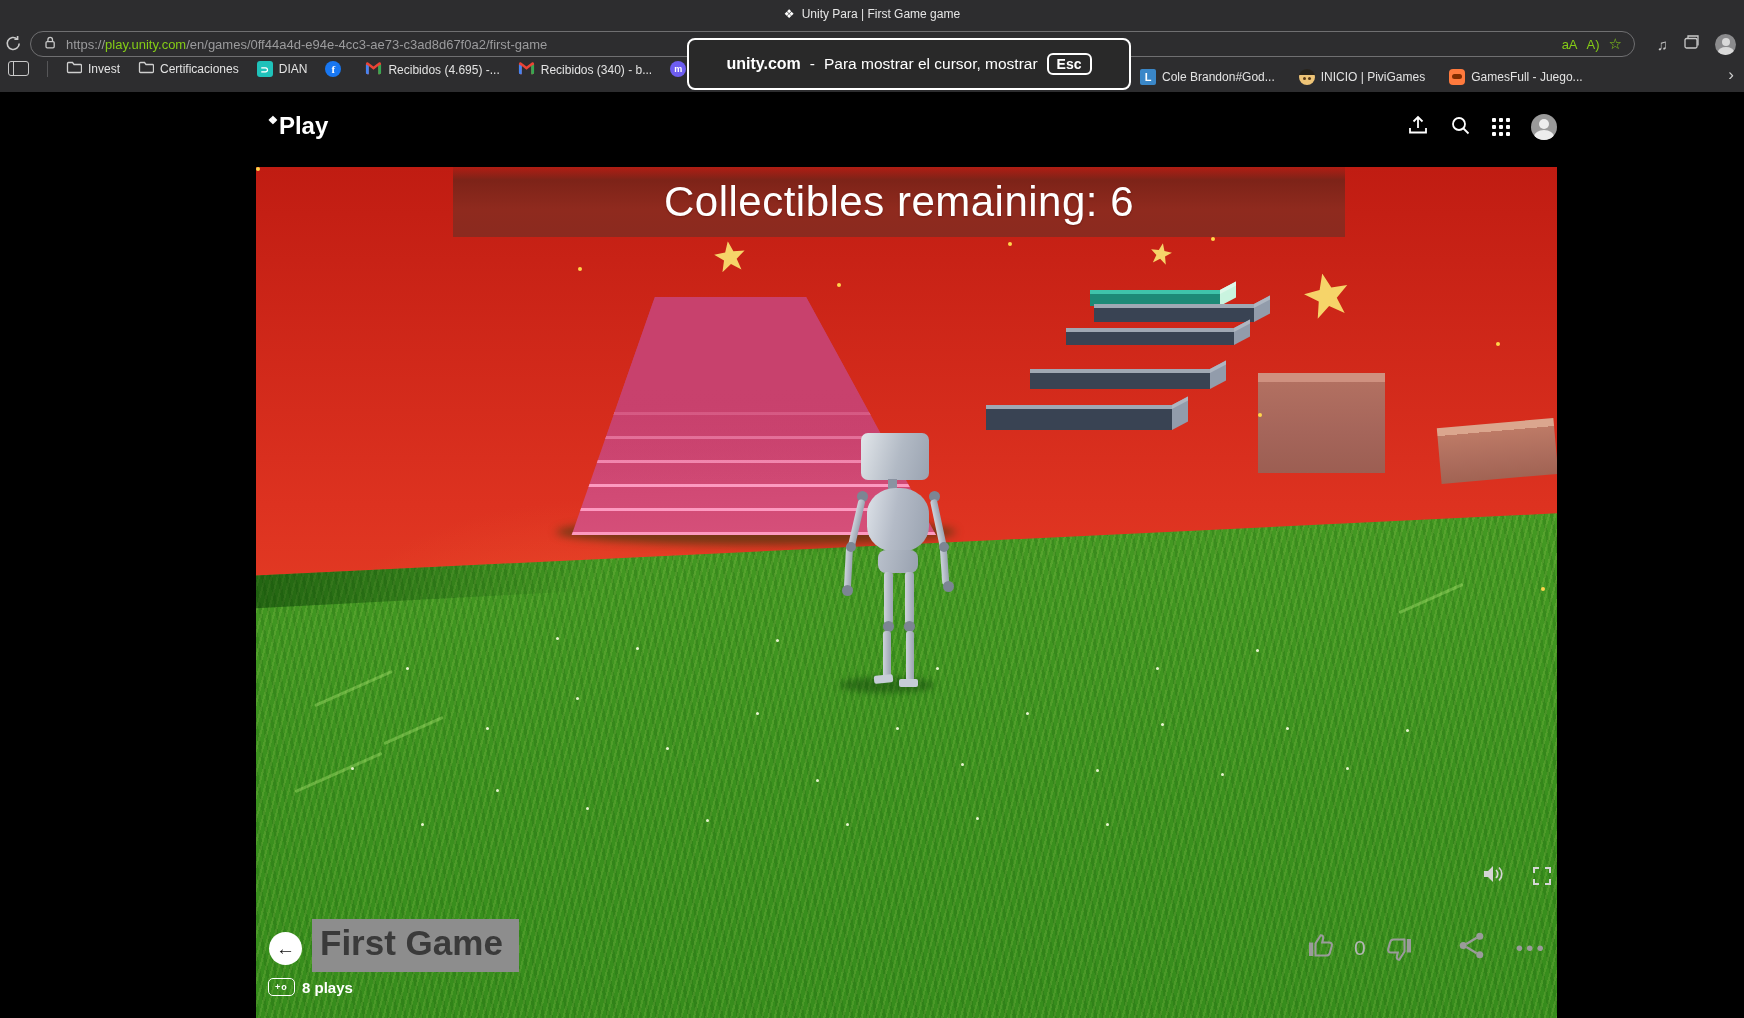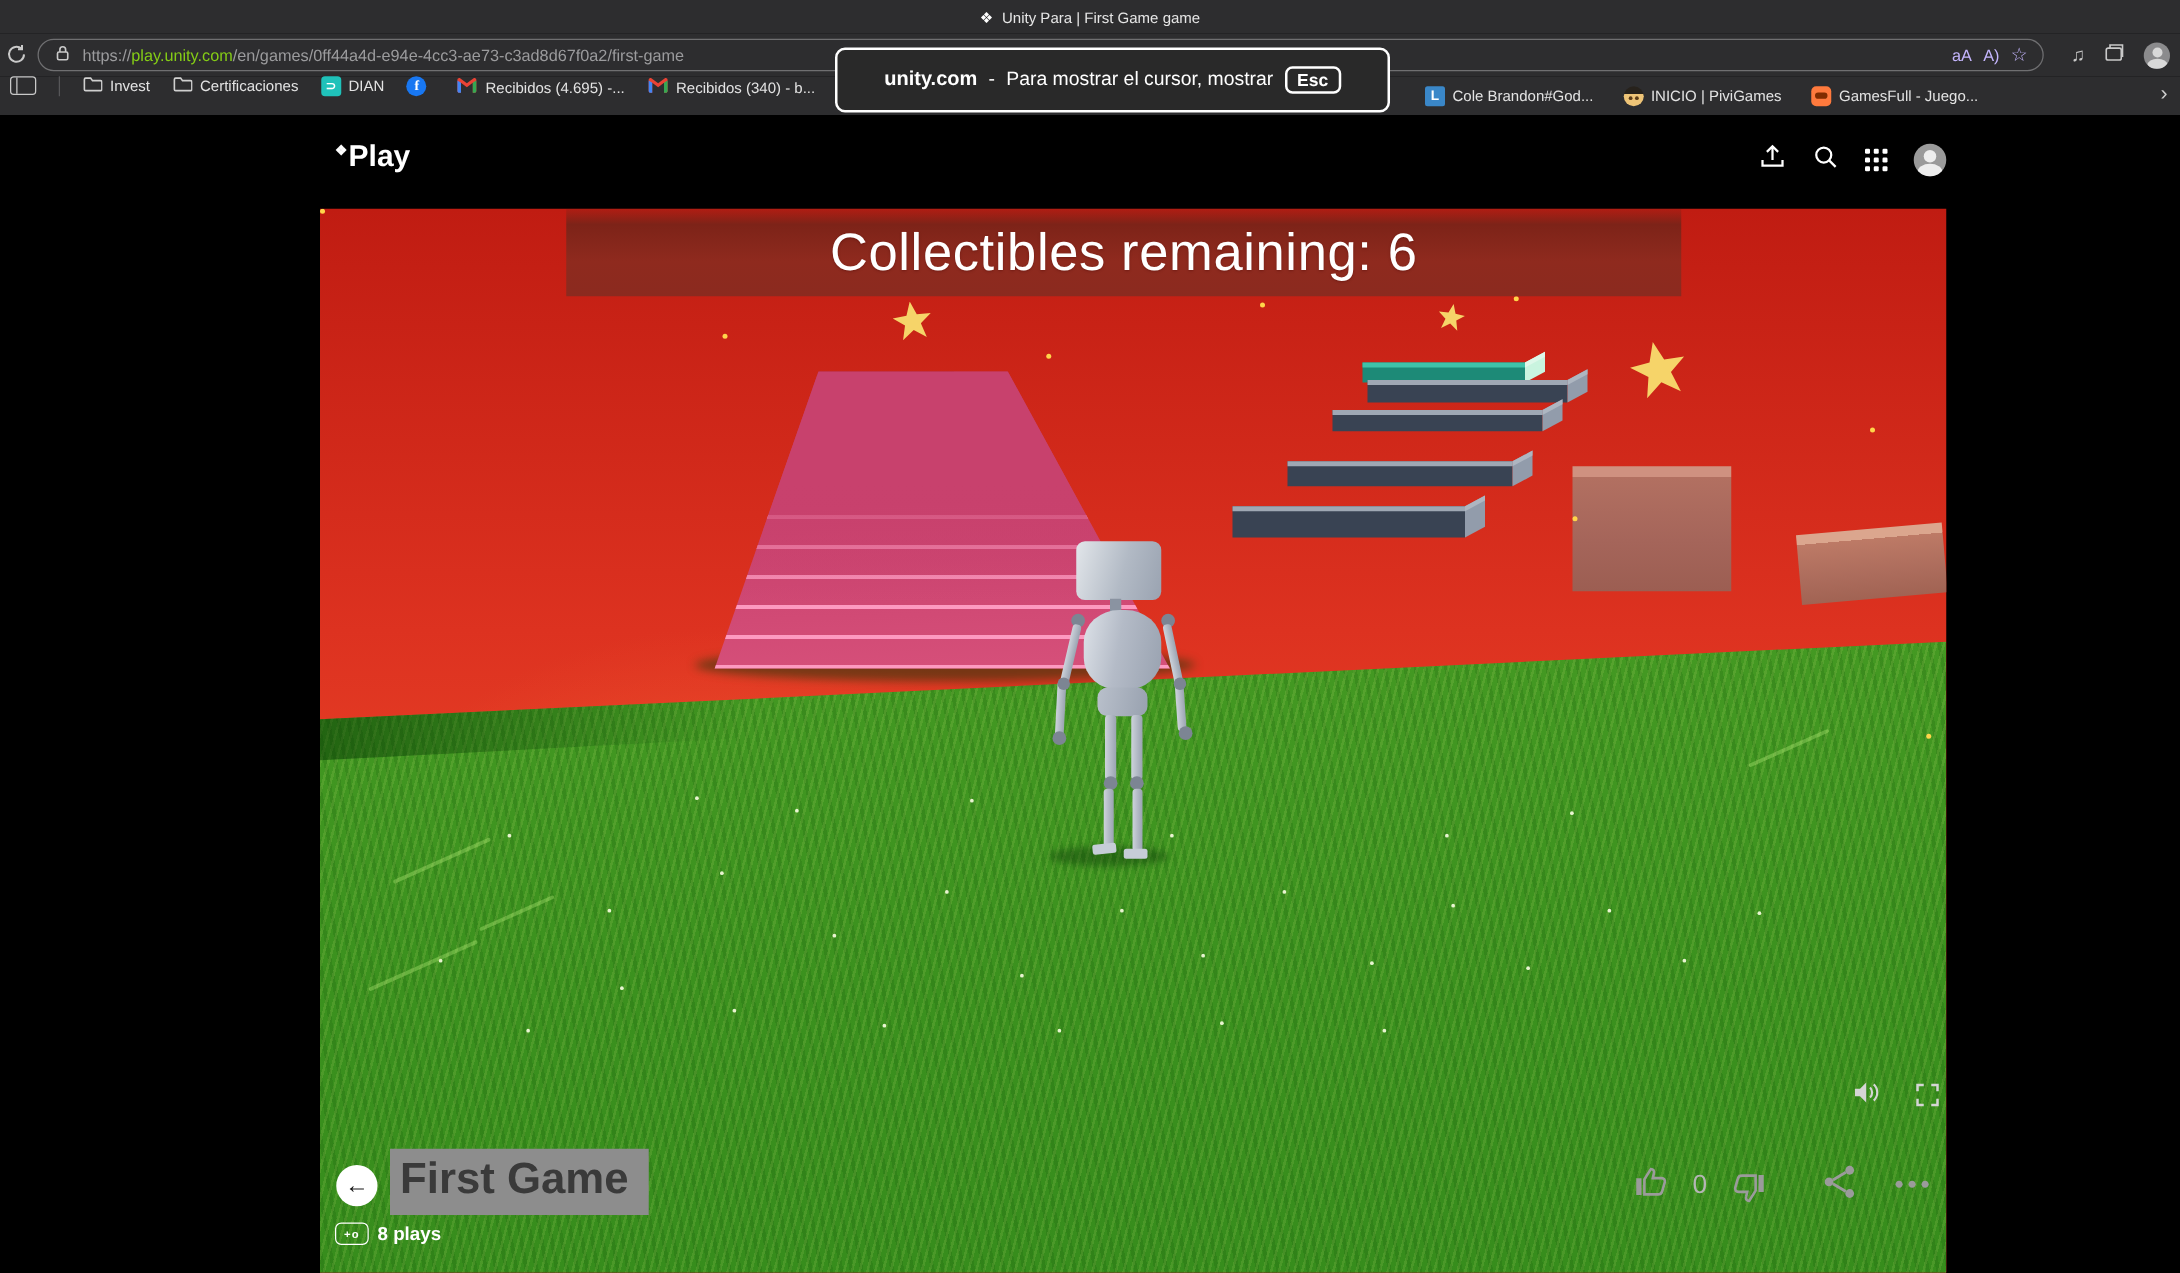--- a/index.html
+++ b/index.html
@@ -11,21 +11,21 @@
             display:flex;align-items:center;justify-content:center;gap:7px;color:#e6e6e6;font-size:12px}
   .unity-mark{font-size:12px;color:#fff}
   .toolbar{position:absolute;left:0;top:27px;width:100%;height:34px;background:#2d2d2f}
   .refresh-btn{position:absolute;left:5px;top:8px}
   .urlpill{position:absolute;left:30px;top:4px;width:1605px;height:26px;border:1px solid #6f6f71;
            border-radius:13px;background:#2d2d2f;display:flex;align-items:center;gap:9px;
            padding:0 12px;box-sizing:border-box;font-size:13px;color:#cfd0d1}
   .url-scheme,.url-path{color:#9b9b9d}
   .url-host{color:#84cc16}
   .pill-spacer{flex:1}
-  .pill-ic{color:#c4b5fd;font-size:13px}
+  .pill-ic{color:#84cc16;font-size:13px}
   .tb-right{position:absolute;right:8px;top:4px;height:26px;display:flex;gap:15px;align-items:center;color:#c9c9c9}
   .avatar-sm{width:21px;height:21px;border-radius:50%;background:#8b8b8d;position:relative;overflow:hidden}
   .avatar-sm::before{content:"";position:absolute;left:6.5px;top:4px;width:8px;height:8px;border-radius:50%;background:#d9d9d9}
   .avatar-sm::after{content:"";position:absolute;left:2.5px;top:13px;width:16px;height:10px;border-radius:50%;background:#d9d9d9}
 
   .bookmarks{position:absolute;left:0;top:61px;width:100%;height:31px;background:#2d2d2f;
              font-size:12px;color:#e3e3e3}
   .bm-left{position:absolute;left:8px;top:0;height:100%;display:flex;align-items:flex-start;gap:18px}
   .bm-right{position:absolute;left:1140px;top:0;height:100%;display:flex;align-items:center;gap:24px}
   .bm-item{display:flex;align-items:center;gap:6px;white-space:nowrap}
@@ -37,21 +37,21 @@
   .ic-fb{background:#1877f2;border-radius:50%;color:#fff;font-size:11px;font-weight:bold;font-family:"Liberation Serif",serif}
   .ic-purple{background:#6d5df0;border-radius:50%;color:#fff;font-size:9px;font-weight:bold}
   .ic-l{background:#3a87c8;border-radius:2px;color:#fff;font-size:11px;font-weight:bold}
   .ic-pirate{border-radius:50%;background:linear-gradient(180deg,#27221c 0 37%,#eec477 37%);position:relative}
   .ic-pirate::after{content:"";position:absolute;left:4px;top:8px;width:3px;height:3px;border-radius:50%;background:#5a3b17;box-shadow:5px 0 0 #5a3b17}
   .ic-gpad{background:#ff7a3d;border-radius:4px;position:relative}
   .ic-gpad::after{content:"";position:absolute;left:3px;top:5.5px;width:10px;height:5px;border-radius:3px;background:#812d00}
   .bm-chevron{position:absolute;right:10px;top:4px;font-size:17px;color:#cfcfcf}
 
   
-  .toast{position:absolute;left:668px;top:38px;width:440px;height:48px;background:#292929;
+  .toast{position:absolute;left:687px;top:38px;width:440px;height:48px;background:#292929;
          border:2px solid #fff;border-radius:8px;z-index:50;display:flex;align-items:center;
          justify-content:center;gap:9px;color:#fff;font-size:15.5px}
   .toast b{font-size:16px}
   .esc-key{border:2px solid #fff;border-radius:6px;padding:1px 8px;font-weight:bold;font-size:14px}
 
   
   .navbar{position:absolute;left:0;top:92px;width:100%;height:75px;background:#000}
   .play-logo{position:absolute;left:268px;top:20px;color:#fff;font-size:24px;font-weight:bold;display:flex;align-items:flex-start;gap:1px}
   .play-logo .mk{font-size:11px;margin-top:2px}
   .nav-links{position:absolute;left:358px;top:28px;display:flex;gap:29px;font-size:15px;font-weight:bold;color:#fff}

